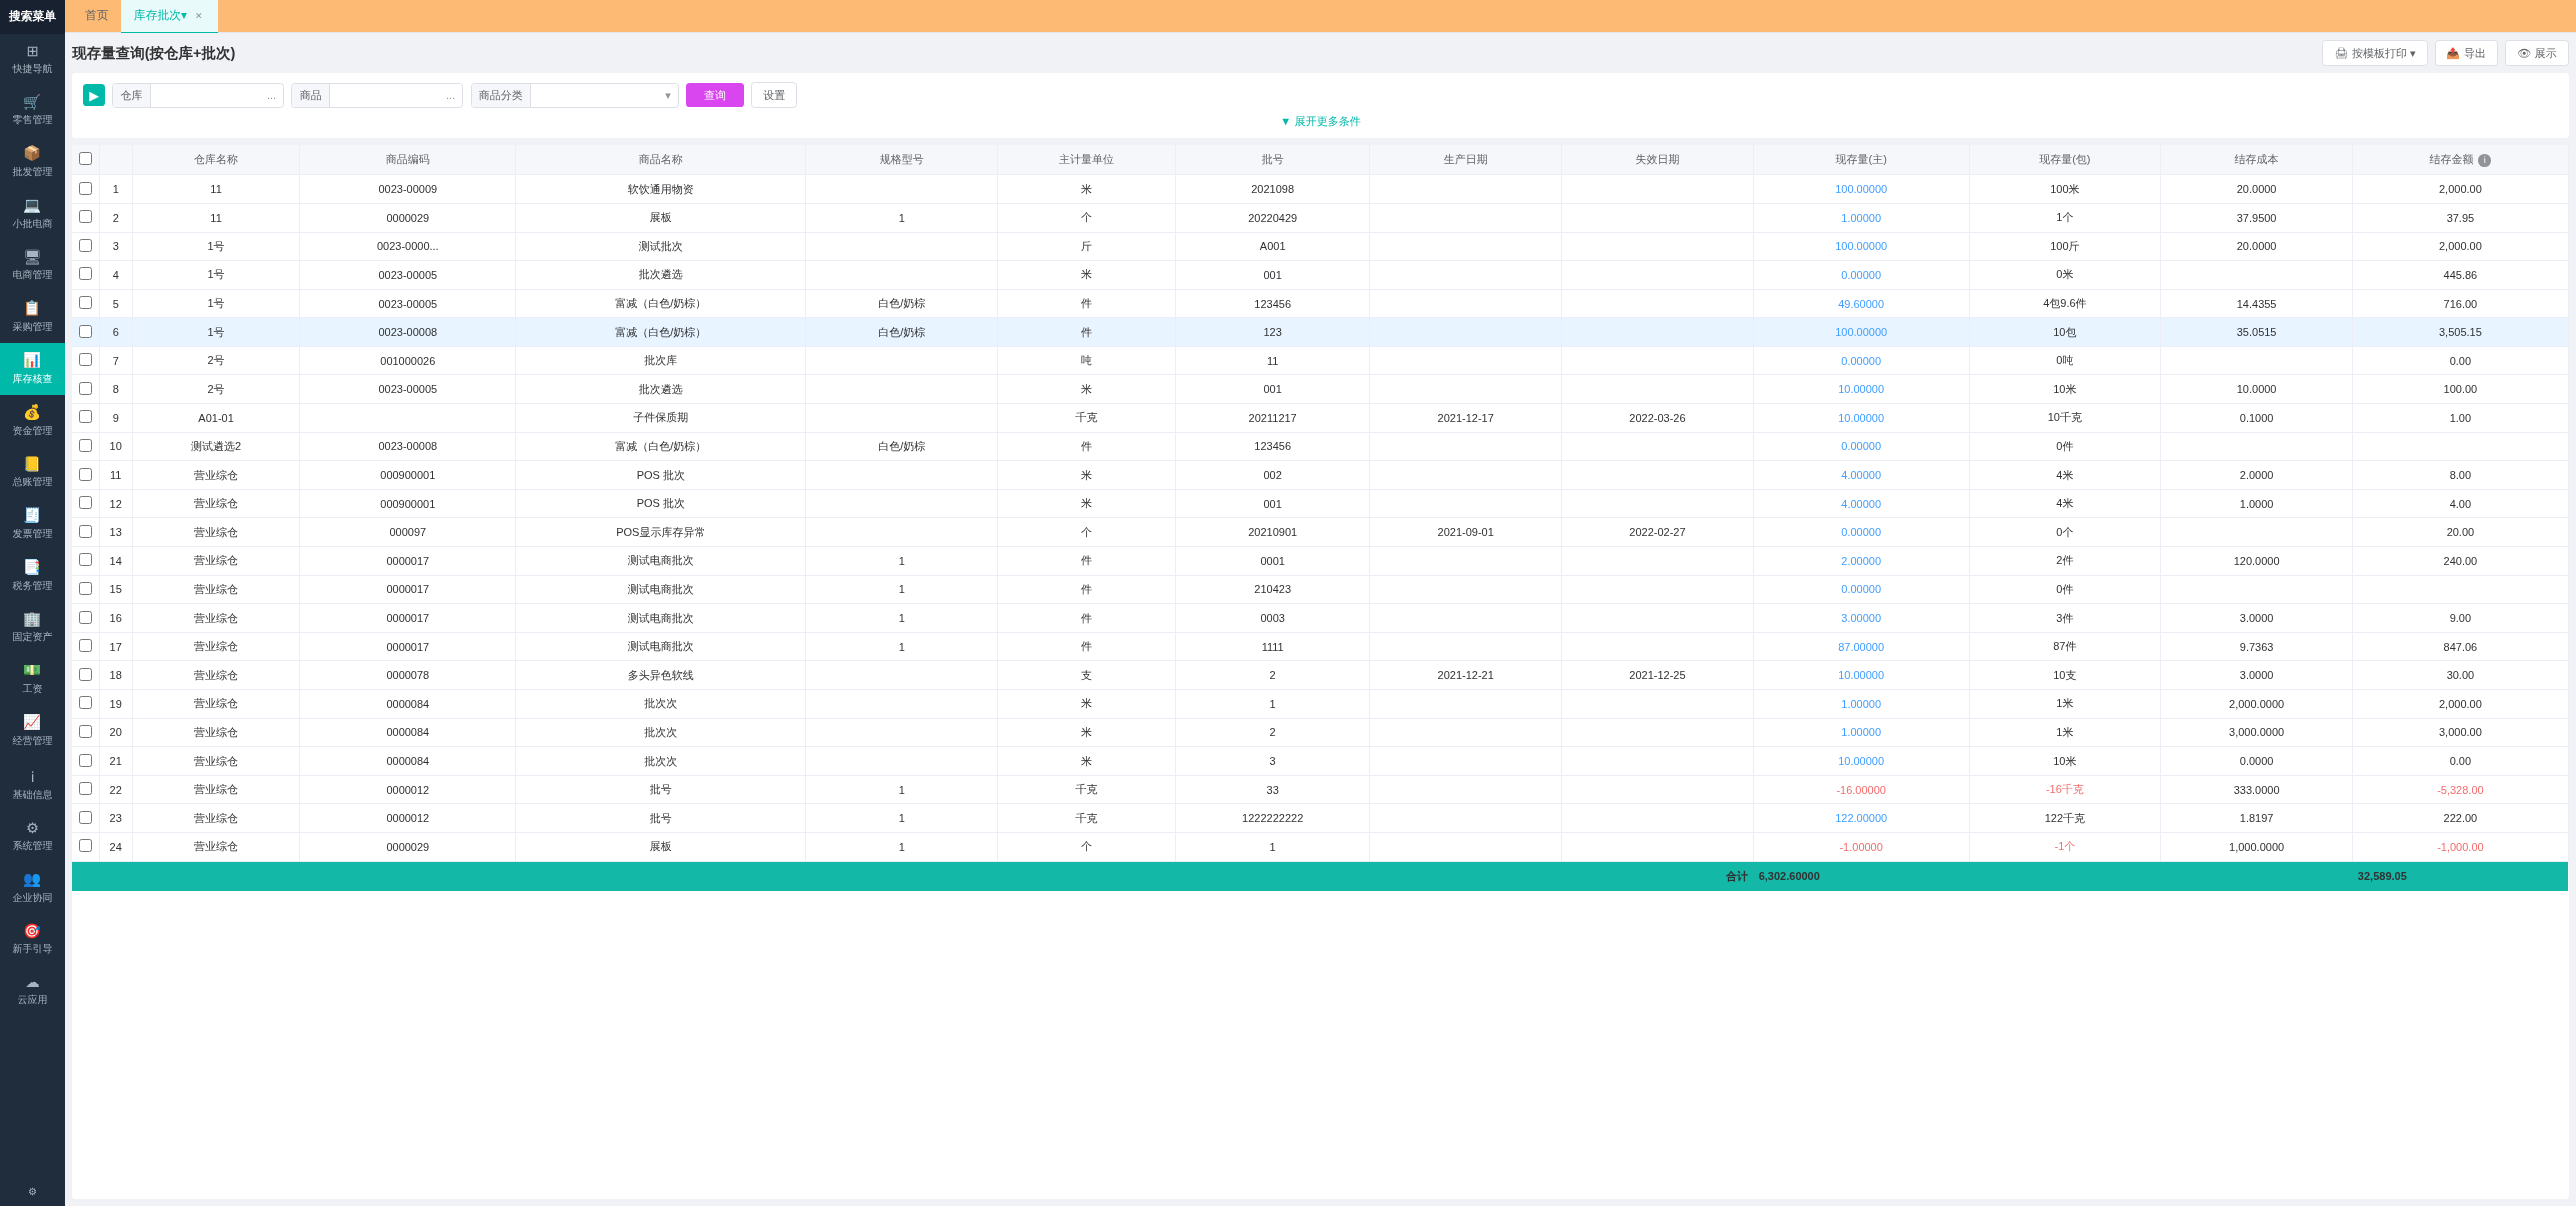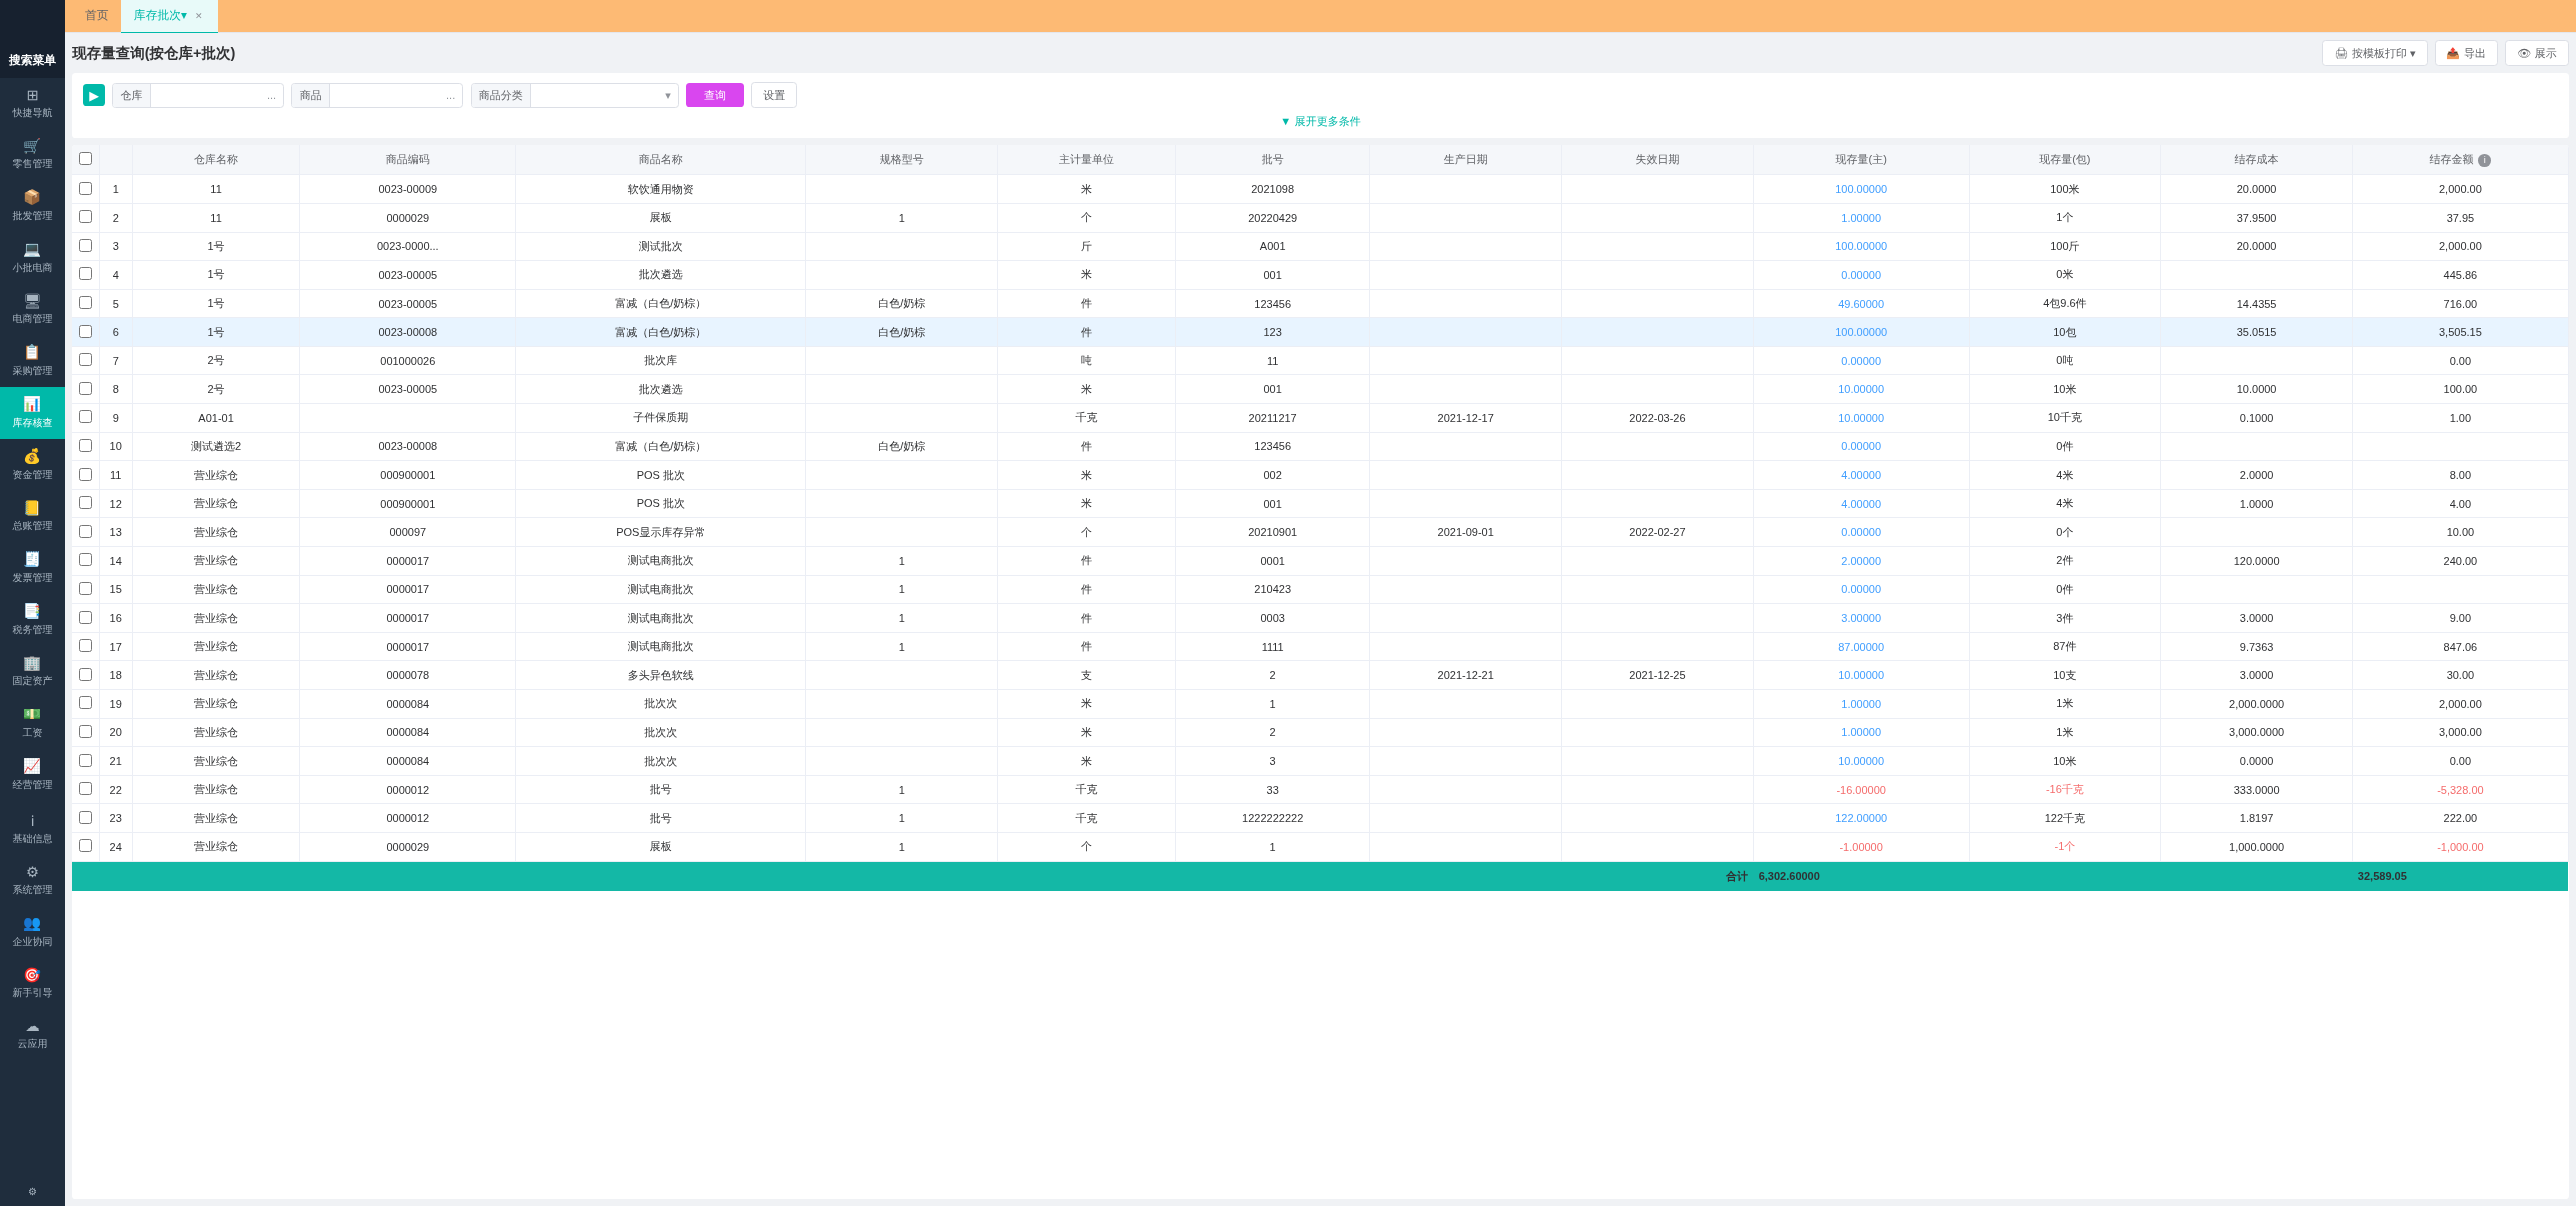--- a/index.html
+++ b/index.html
@@ -19,21 +19,21 @@
     }
     .sidebar-logo {
       width: 100%;
       background: #17212f;
       padding: 9px 0;
       text-align: center;
       color: #fff;
       font-size: 10px;
       cursor: pointer;
     }
-    .sidebar-logo span { display: block; font-size: 11.8px; font-weight: bold; color: #fff; margin-top: 44px; }
+    .sidebar-logo span { display: block; font-size: 11.8px; font-weight: bold; color: #fff; }
     .sidebar-item {
       width: 100%;
       padding: 9px 3.6px;
       text-align: center;
       color: #a8b5c1;
       cursor: pointer;
       font-size: 10px;
       display: flex;
       flex-direction: column;
       align-items: center;
@@ -635,21 +635,21 @@
     <td class="col-code">000097</td>
     <td class="col-name">POS显示库存异常</td>
     <td class="col-spec"></td>
     <td class="col-unit">个</td>
     <td class="col-batch">20210901</td>
     <td class="col-proddate">2021-09-01</td>
     <td class="col-expdate">2022-02-27</td>
     <td class="col-qty link-text">0.00000</td>
     <td class="col-qtybox ">0个</td>
     <td class="col-cost"></td>
-    <td class="col-stockval ">10.00</td>
+    <td class="col-stockval ">20.00</td>
   </tr>
               <tr>
     <td><input type="checkbox" style=""></td>
     <td class="col-num">14</td>
     <td class="col-warehouse">营业综仓</td>
     <td class="col-code">0000017</td>
     <td class="col-name">测试电商批次</td>
     <td class="col-spec">1</td>
     <td class="col-unit">件</td>
     <td class="col-batch">0001</td>

